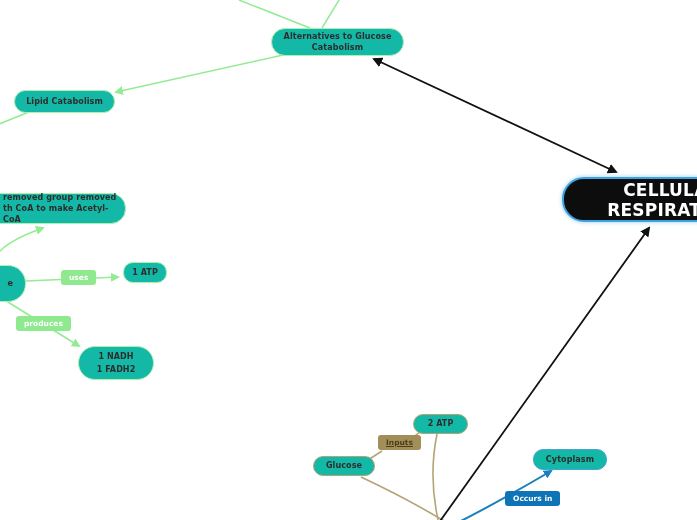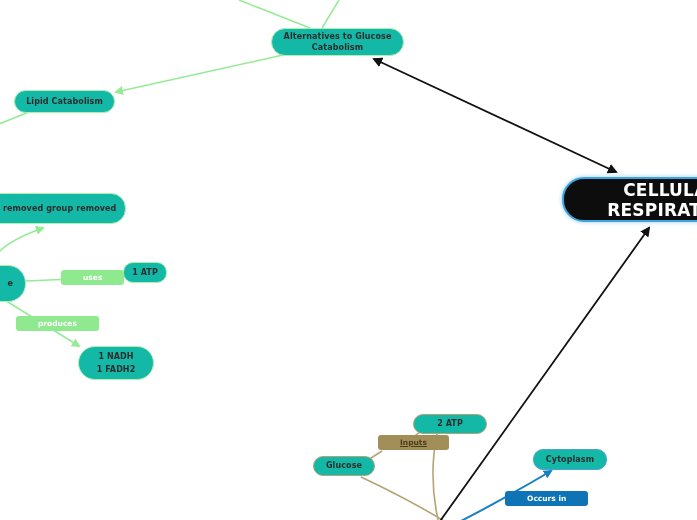--- a/index.html
+++ b/index.html
@@ -27,21 +27,21 @@
     text-align: center;
     letter-spacing: 0.1px;
     z-index: 3;
   }
   .node.brown { border-color: var(--brown-line); }
   .node.blue  { border-color: var(--blue-border); }
 
   .badge {
     position: absolute;
     display: inline-flex; align-items: center; justify-content: center;
-    padding: 3px 22px;
+    padding: 3px 8px;
     border-radius: 3px;
     font-weight: bold; font-size: 7.5px; line-height: 9px;
     color: #ffffff;
     z-index: 4;
   }
   .badge.green { background: var(--green-badge); }
   .badge.brown { background: var(--brown-badge); color: var(--brown-badge-text); }
   .badge.blue  { background: var(--blue-badge); }
 
   
@@ -52,21 +52,21 @@
   .n-fragment     { left: -60px; top: 265px; width: 86px;  height: 37px; border-radius: 18px;
                     align-items: flex-end; padding-right: 12px; }
   .n-atp1         { left: 123px; top: 262px; width: 44px;  height: 21px; border-radius: 10px; }
   .n-nadh         { left: 78px;  top: 346px; width: 76px;  height: 34px; border-radius: 17px; line-height: 13px; }
   .n-center       { left: 562px; top: 177px; width: 220px; height: 45px; border-radius: 22px;
                     background: var(--center-fill);
                     border: 2px solid var(--center-outline);
                     box-shadow: 0 0 4px rgba(61,162,224,0.55);
                     color: var(--center-text);
                     font-size: 17px; line-height: 20px; letter-spacing: 0.2px; }
-  .n-atp2         { left: 413px; top: 414px; width: 74px;  height: 20px; border-radius: 10px; }
+  .n-atp2         { left: 413px; top: 414px; width: 55px;  height: 20px; border-radius: 10px; }
   .n-glucose      { left: 313px; top: 456px; width: 62px;  height: 20px; border-radius: 11px; }
   .n-cytoplasm    { left: 533px; top: 449px; width: 74px;  height: 21px; border-radius: 10px; }
 
   
   .b-uses     { left: 61px;  top: 270px; }
   .b-produces { left: 16px;  top: 316px; }
   .b-inputs   { left: 378px; top: 435px; text-decoration: underline; }
   .b-occurs   { left: 483px; top: 491px; margin-left: 22px; }
 </style>
 </head>
@@ -107,20 +107,21 @@
   <span>Alternatives to Glucose</span>
   <span>Catabolism</span>
 </div>
 
 <div class="node n-lipid">
   <span>Lipid Catabolism</span>
 </div>
 
 <div class="node n-acetyl">
   <span>removed group removed</span>
+  <span>th CoA to make Acetyl-CoA</span>
 </div>
 
 <div class="node n-fragment">
   <span>e</span>
 </div>
 
 <div class="node n-atp1">
   <span>1 ATP</span>
 </div>
 

